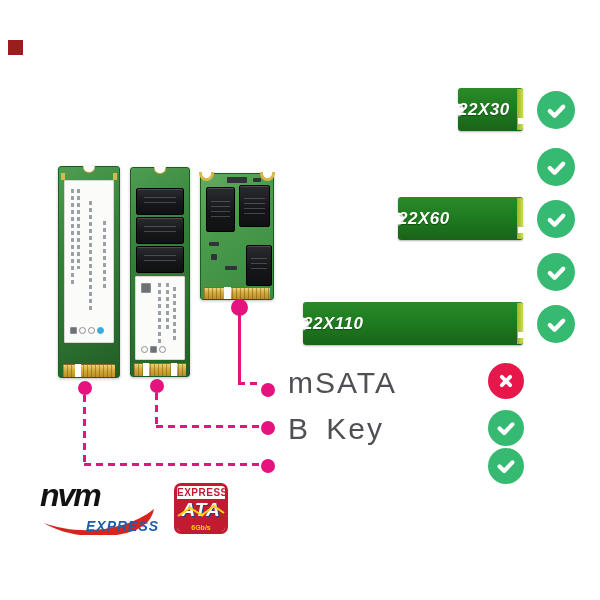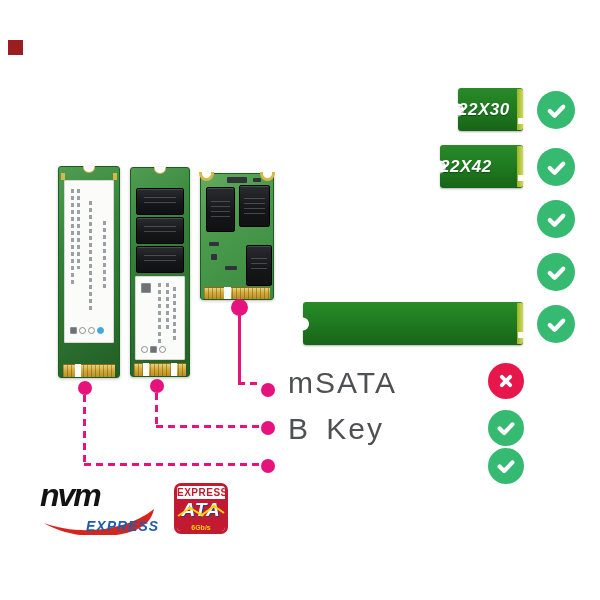--- a/index.html
+++ b/index.html
@@ -190,26 +190,27 @@
     <svg width="22" height="22" viewBox="0 0 24 24">
         <path d="M5 12.5l5 5L19 8" stroke="#fff" stroke-width="4.5" fill="none" stroke-linecap="round" stroke-linejoin="round"></path>
       </svg>
   </div>
 
   <div class="bar" style="left:458px; top:88px;  width:65px;">
     <span class="bar-label">22X30</span>
     <span class="bar-edge"></span>
     <span class="bar-edge-notch"></span>
   </div>
-  <div class="bar" style="left:440px; top:145px; width:83px;">
-    <span class="bar-label">22X42</span>
+  <div class="bar" style="left:398px; top:197px; width:125px;">
+    <span class="bar-label">22X60</span>
     <span class="bar-edge"></span>
     <span class="bar-edge-notch"></span>
   </div>
   <div class="bar" style="left:303px; top:302px; width:220px;">
+    <span class="bar-label">22X110</span>
     <span class="bar-edge"></span>
     <span class="bar-edge-notch"></span>
   </div>
 
   <div class="status-circle ok size-check" style="left:537px; top:91px;">
     <svg width="23" height="23" viewBox="0 0 24 24">
         <path d="M5 12.5l5 5L19 8" stroke="#fff" stroke-width="4.5" fill="none" stroke-linecap="round" stroke-linejoin="round"></path>
       </svg>
   </div>
   <div class="status-circle ok size-check" style="left:537px; top:148px;">

